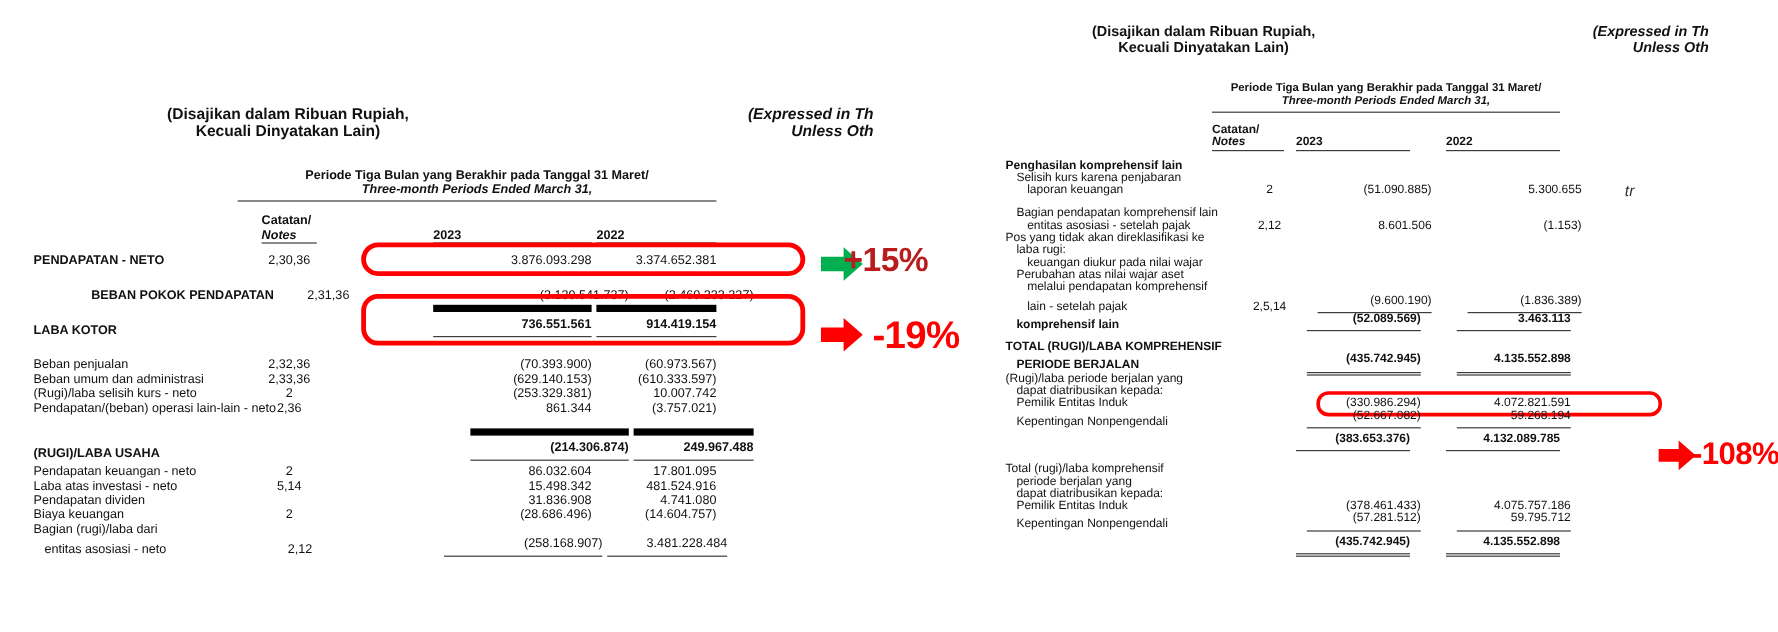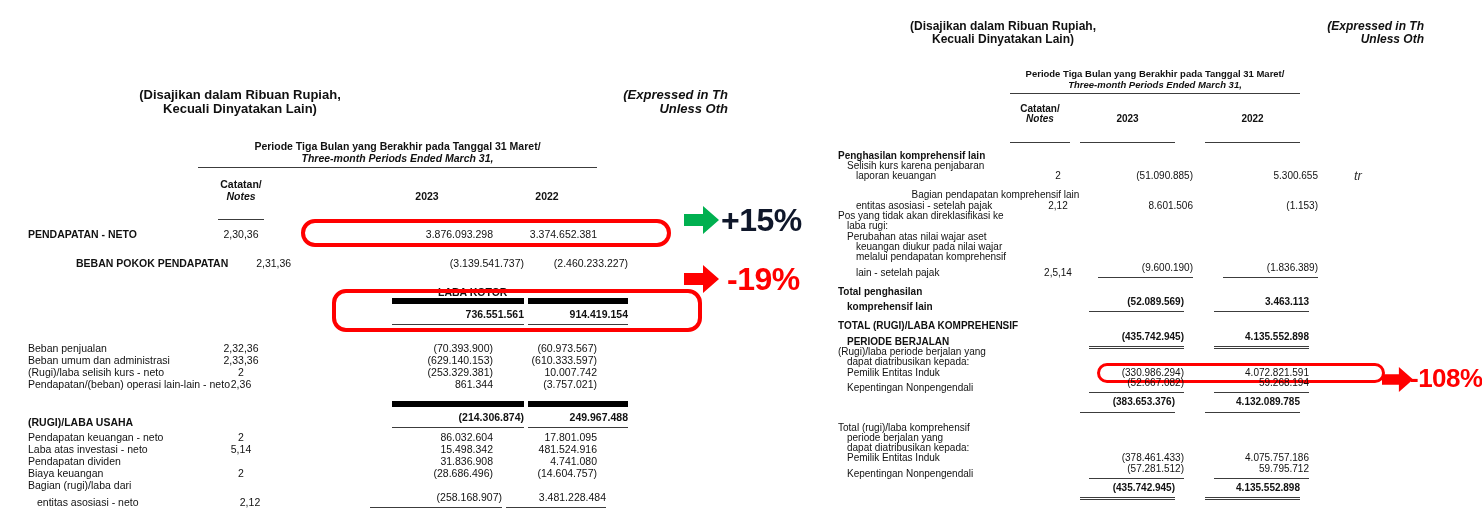--- a/index.html
+++ b/index.html
@@ -49,21 +49,21 @@
   .b{font-weight:bold;}
 
   
   .r-above{border-top:6px solid #000000;padding-top:4px;}
   .r-below{border-bottom:1px solid #3c3c3c;padding-bottom:4px;}
   .r-dbl{border-bottom:1px solid #3c3c3c;padding-bottom:4px;position:relative;}
   .r-dbl::after{content:"";position:absolute;left:0;right:0;bottom:-3px;border-bottom:1px solid #3c3c3c;}
 
   
   .colhead{margin-top:10px;align-items:flex-end;}
-  .ch{text-align:center;font-weight:bold;border-bottom:1.5px solid #3c3c3c;padding-bottom:17px;}
+  .ch{text-align:left;font-weight:bold;border-bottom:1.5px solid #3c3c3c;padding-bottom:0;}
   .ch .it{font-style:italic;}
 
   
   .box-overlay{position:absolute;pointer-events:none;}
   .p-left .box-overlay{left:-60px;right:-74px;top:-9px;bottom:-7px;border:4px solid #FF0000;border-radius:14px;}
   .p-right .box-overlay{left:8px;right:-76px;top:-5px;bottom:-5px;border:3px solid #FF0000;border-radius:10px;}
 
   .remnant{font-style:italic;font-size:13px;margin-left:36px;color:#333;}
 
   
@@ -113,21 +113,21 @@
           </div>
         </div>
         <div class="trow" style="margin-top: 17px; padding-left: 48px;">
           <div class="c-label b">BEBAN POKOK PENDAPATAN</div>
           <div class="c-notes">2,31,36</div>
           <div class="c-vals">
             <div class="c-v c-v23">(3.139.541.737)</div>
             <div class="c-v c-v22">(2.460.233.227)</div>
           </div>
         </div>
-        <div class="trow" style="margin-top: 17px; flex-direction: column;">
+        <div class="trow" style="margin-top: 2px;">
           <div class="c-label b">LABA KOTOR</div>
           <div class="c-notes"></div>
           <div class="c-vals">
             <div class="c-v c-v23 b r-above r-below">736.551.561</div>
             <div class="c-v c-v22 b r-above r-below">914.419.154</div>
             <div class="box-overlay"></div>
           </div>
         </div>
         <div class="trow" style="margin-top: 17px;">
           <div class="c-label">Beban penjualan</div>
@@ -266,21 +266,21 @@
         </div>
         <div class="trow">
           <div class="c-label ind2">laporan keuangan</div>
           <div class="c-notes">2</div>
           <div class="c-vals">
             <div class="c-v c-v23">(51.090.885)</div>
             <div class="c-v c-v22">5.300.655</div>
             <div class="remnant">tr</div>
           </div>
         </div>
-        <div class="trow" style="margin-top: 9px; justify-content: center;">
+        <div class="trow" style="margin-top: 9px;">
           <div class="c-label ind1">Bagian pendapatan komprehensif lain</div>
           <div class="c-notes"></div>
           <div class="c-vals">
             <div class="c-v c-v23"></div>
             <div class="c-v c-v22"></div>
           </div>
         </div>
         <div class="trow">
           <div class="c-label ind2">entitas asosiasi - setelah pajak</div>
           <div class="c-notes">2,12</div>
@@ -299,57 +299,49 @@
         </div>
         <div class="trow">
           <div class="c-label ind1">laba rugi:</div>
           <div class="c-notes"></div>
           <div class="c-vals">
             <div class="c-v c-v23"></div>
             <div class="c-v c-v22"></div>
           </div>
         </div>
         <div class="trow">
+          <div class="c-label ind2">keuangan diukur pada nilai wajar</div>
+          <div class="c-notes"></div>
+          <div class="c-vals">
+            <div class="c-v c-v23"></div>
+            <div class="c-v c-v22"></div>
+          </div>
+        </div>
+        <div class="trow">
           <div class="c-label ind1">Perubahan atas nilai wajar aset</div>
-          <div class="c-notes"></div>
-          <div class="c-vals">
-            <div class="c-v c-v23"></div>
-            <div class="c-v c-v22"></div>
-          </div>
-        </div>
-        <div class="trow">
-          <div class="c-label ind2">keuangan diukur pada nilai wajar</div>
           <div class="c-notes"></div>
           <div class="c-vals">
             <div class="c-v c-v23"></div>
             <div class="c-v c-v22"></div>
           </div>
         </div>
         <div class="trow">
           <div class="c-label ind2">melalui pendapatan komprehensif</div>
           <div class="c-notes"></div>
           <div class="c-vals">
             <div class="c-v c-v23"></div>
             <div class="c-v c-v22"></div>
           </div>
         </div>
         <div class="trow">
           <div class="c-label ind2">lain - setelah pajak</div>
           <div class="c-notes">2,5,14</div>
           <div class="c-vals">
             <div class="c-v c-v23 r-below">(9.600.190)</div>
             <div class="c-v c-v22 r-below">(1.836.389)</div>
-          </div>
-        </div>
-        <div class="trow" style="margin-top: 9px;">
-          <div class="c-label b">Total penghasilan</div>
-          <div class="c-notes"></div>
-          <div class="c-vals">
-            <div class="c-v c-v23"></div>
-            <div class="c-v c-v22"></div>
           </div>
         </div>
         <div class="trow">
           <div class="c-label ind1 b">komprehensif lain</div>
           <div class="c-notes"></div>
           <div class="c-vals">
             <div class="c-v c-v23 b r-below">(52.089.569)</div>
             <div class="c-v c-v22 b r-below">3.463.113</div>
           </div>
         </div>
@@ -457,21 +449,21 @@
             <div class="c-v c-v23 b r-dbl">(435.742.945)</div>
             <div class="c-v c-v22 b r-dbl">4.135.552.898</div>
           </div>
         </div>
       </div>
   </div>
 
 <div class="annot-arrow" style="left: 684px; top: 205px;"><svg width="36" height="30" viewBox="0 0 36 30">
         <polygon points="0,9 19,9 19,1 35,15 19,29 19,21 0,21" fill="#00B050"></polygon>
       </svg></div>
-    <div class="annot-text" style="left: 721px; top: 196.96px; font-size: 32px; color: #0f172a;">+15%</div>
+    <div class="annot-text" style="left: 703px; top: 196.96px; font-size: 28px; color: #b91c1c;">+15%</div>
     <div class="annot-arrow" style="left: 684px; top: 264px;"><svg width="36" height="30" viewBox="0 0 36 30">
         <polygon points="0,9 19,9 19,1 35,15 19,29 19,21 0,21" fill="#FF0000"></polygon>
       </svg></div>
     <div class="annot-text" style="left: 727px; top: 255.96px; font-size: 32px; color: rgb(255, 0, 0);">-19%</div>
     <div class="annot-arrow" style="left: 1382px; top: 365.586px;"><svg width="32" height="27" viewBox="0 0 36 30">
         <polygon points="0,9 19,9 19,1 35,15 19,29 19,21 0,21" fill="#FF0000"></polygon>
       </svg></div>
     <div class="annot-text" style="left: 1410px; top: 360.366px; font-size: 26px; color: rgb(255, 0, 0);">-108%</div>
   </div>
 

